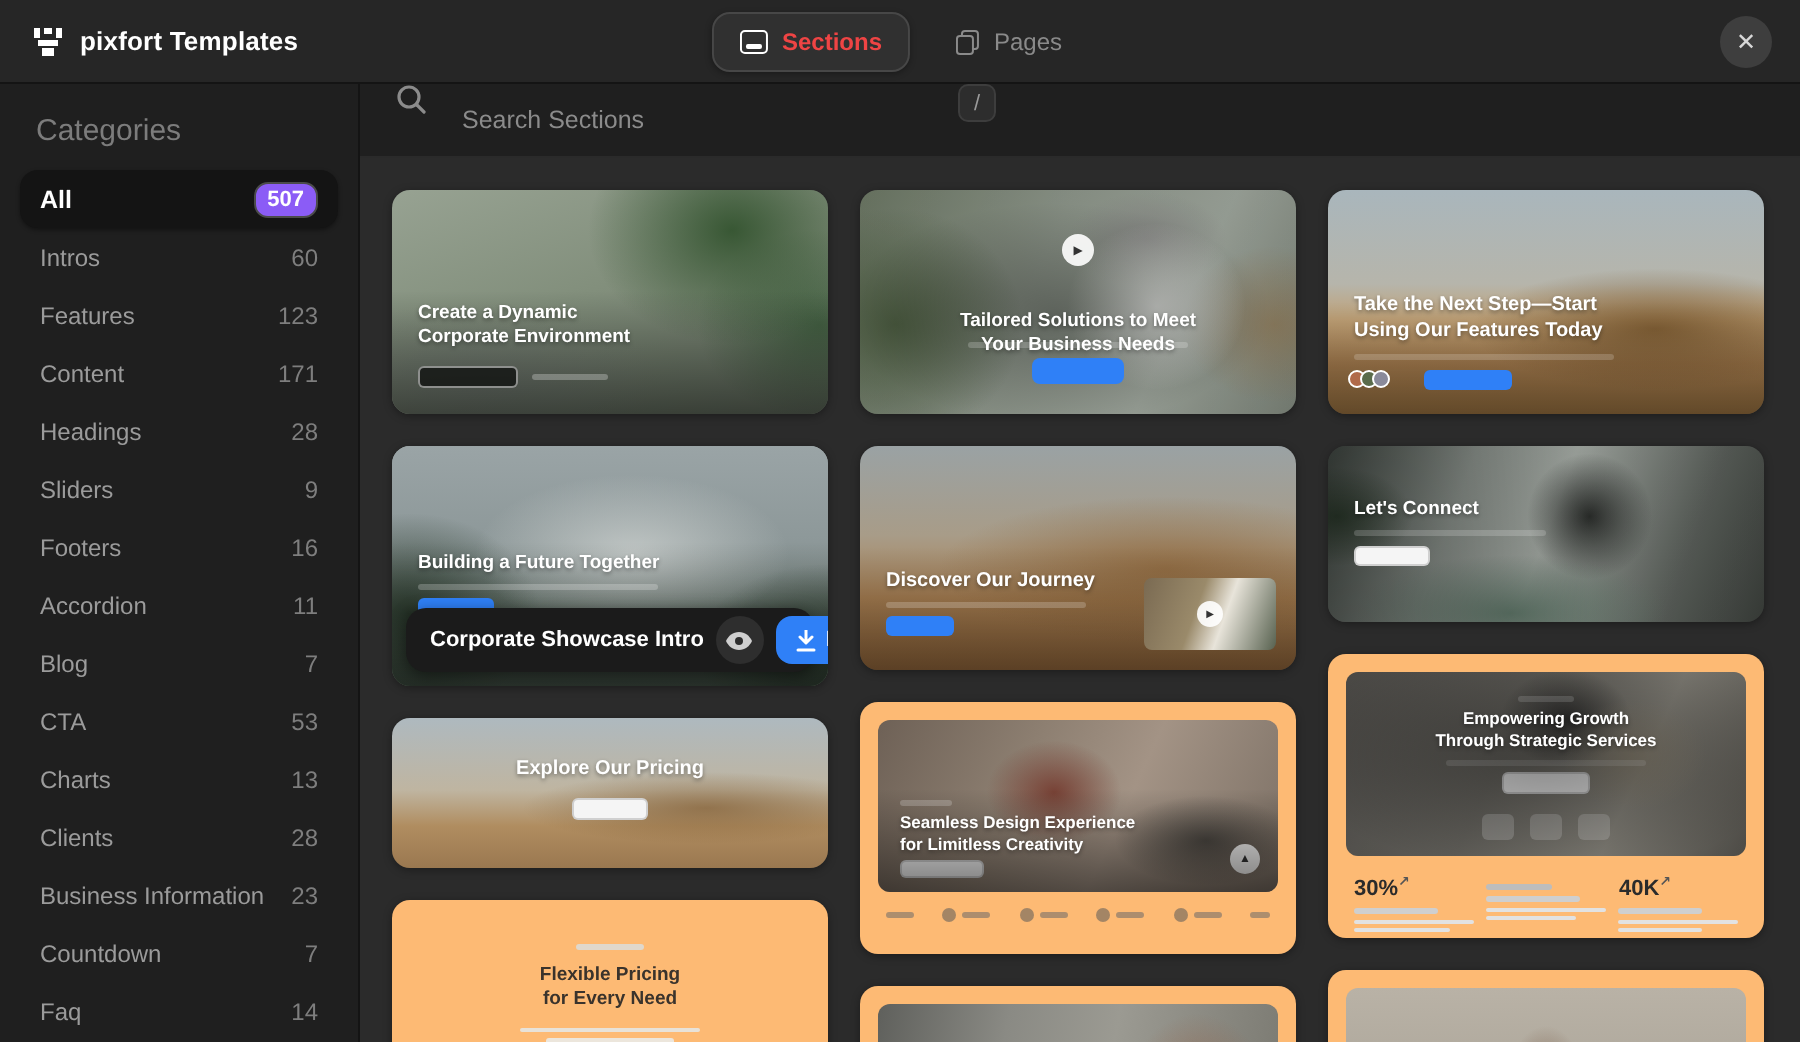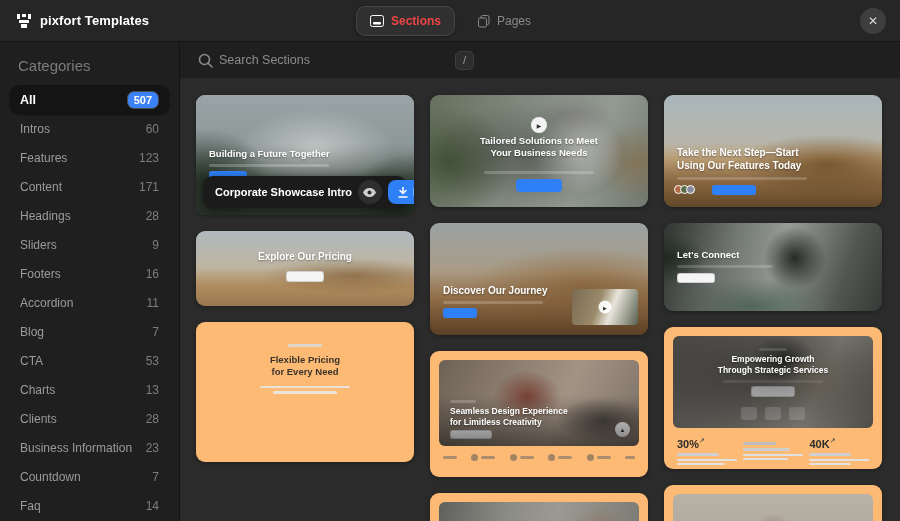--- a/index.html
+++ b/index.html
@@ -26,27 +26,27 @@
   
   .sidebar { position:absolute; left:0; top:42px; width:180px; height:479px;
     background:#1f1f1f; border-right:1px solid rgba(0,0,0,.35); padding:15px 10px 0 10px; }
   .side-title { color:#7c7c7c; font-size:15px; padding-left:8px; margin-bottom:11px; }
   .side-item { display:flex; align-items:center; justify-content:space-between;
     padding:0 10px; height:29px; border-radius:9px; cursor:pointer; }
   .side-item .lbl { color:#9b9b9b; font-size:12px; }
   .side-item .cnt { color:#7e7e7e; font-size:12px; }
   .side-item.active { background:#141414; height:29px; box-shadow:0 1px 2px rgba(0,0,0,.4); }
   .side-item.active .lbl { color:#fff; font-weight:bold; font-size:12.5px; }
-  .side-item.active .cnt { color:#fff; font-weight:bold; font-size:11px; background:#3b82f6;
+  .side-item.active .cnt { color:#fff; font-weight:bold; font-size:11px; background:#8b5cf6;
     border:1px solid #4b4b4b; border-radius:7px; padding:2px 6px; }
 
   
   .searchrow { position:absolute; left:180px; top:42px; width:720px; height:37px;
     background:#1f1f1f; border-bottom:1px solid rgba(255,255,255,.05);
-    display:flex; align-items:center; padding-left:18px; gap:6px; }
+    display:flex; padding-left:18px; gap:18px; }
   .search-input { background:transparent; border:0; outline:none; color:#cfcfcf;
     font-size:12.5px; width:230px; font-family:inherit; }
   .search-input::placeholder { color:#8b8b8b; }
   .kbd { width:19px; height:19px; border-radius:5px; background:#2d2d2d; border:1px solid #3d3d3d;
     color:#9a9a9a; font-size:11px; display:flex; align-items:center; justify-content:center; }
 
   
   .content { position:absolute; left:180px; top:79px; width:720px; height:442px;
     background:#2b2b2b; overflow:hidden; padding:16px; }
   .grid { display:flex; gap:16px; }
@@ -264,20 +264,27 @@
   </svg>
   <input class="search-input" placeholder="Search Sections" style="">
   <div class="kbd">/</div>
 </div>
 
 <div class="content">
   <div class="grid">
 
     <div class="col">
 
+      <div class="card" style="height:112px">
+        <div class="ph bg-corporate"></div>
+        <div class="pv-title" style="left:13px; top:56px; font-size:9.5px;">Create a Dynamic
+Corporate Environment</div>
+        <div class="pv-btn dark" style="left:13px; top:88px; width:50px; height:11px;"></div>
+        <div class="pv-sub" style="left:70px; top:92px; width:38px; opacity:.6;"></div>
+      </div>
 
       <div class="card" style="height:120px">
         <div class="ph bg-building"></div>
         <div class="pv-title" style="left:13px; top:53px; font-size:9.5px;">Building a Future Together</div>
         <div class="pv-sub" style="left:13px; top:69px; width:120px; opacity:.5;"></div>
         <div class="pv-btn blue" style="left:13px; top:76px; width:38px; height:11px;"></div>
         <div class="hoverbar">
           <span class="hname">Corporate Showcase Intro</span>
           <div class="eye-btn">
             <svg width="13" height="9" viewBox="0 0 13 9">
@@ -309,21 +316,21 @@
         <div style="width:64px; height:2.5px; background:#ece6dc; border-radius:2px; margin:0 auto;"></div>
 
       </div>
     </div>
 
     <div class="col">
 
       <div class="card" style="height:112px">
         <div class="ph bg-tailored"></div>
         <div class="pv-play" style="left:50%; transform:translateX(-50%); top:22px; width:16px; height:16px; font-size:6px;">▶</div>
-        <div class="pv-title" style="left:0; right:0; top:40px; font-size:9.5px; text-align:center;">Tailored Solutions to Meet
+        <div class="pv-title" style="left:0; right:0; top:60px; font-size:9.5px; text-align:center;">Tailored Solutions to Meet
 Your Business Needs</div>
         <div class="pv-sub" style="left:50%; transform:translateX(-50%); top:76px; width:110px; opacity:.45;"></div>
         <div class="pv-btn blue" style="left:50%; transform:translateX(-50%); top:84px; width:46px; height:13px; border-radius:4px;"></div>
       </div>
 
       <div class="card" style="height:112px">
         <div class="ph bg-discover"></div>
         <div class="pv-title" style="left:13px; top:62px; font-size:10px;">Discover Our Journey</div>
         <div class="pv-sub" style="left:13px; top:78px; width:100px; opacity:.45;"></div>
         <div class="pv-btn blue" style="left:13px; top:85px; width:34px; height:10px;"></div>

